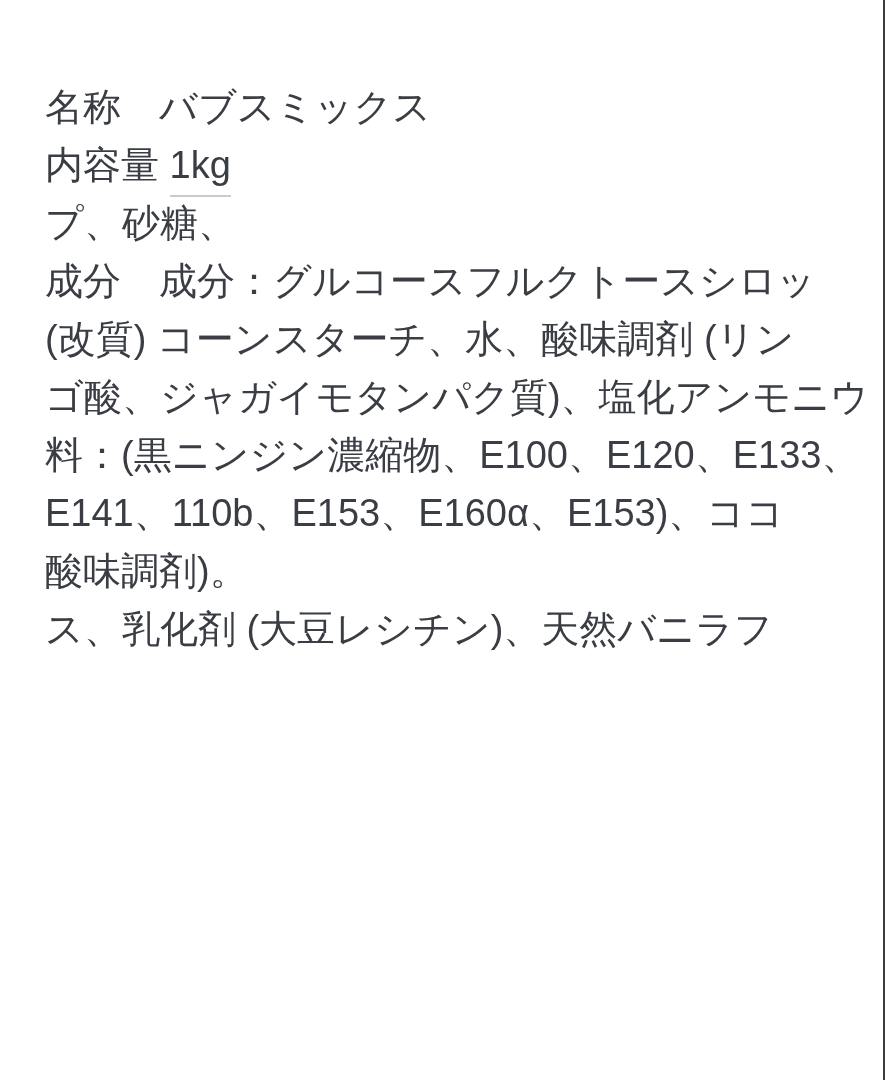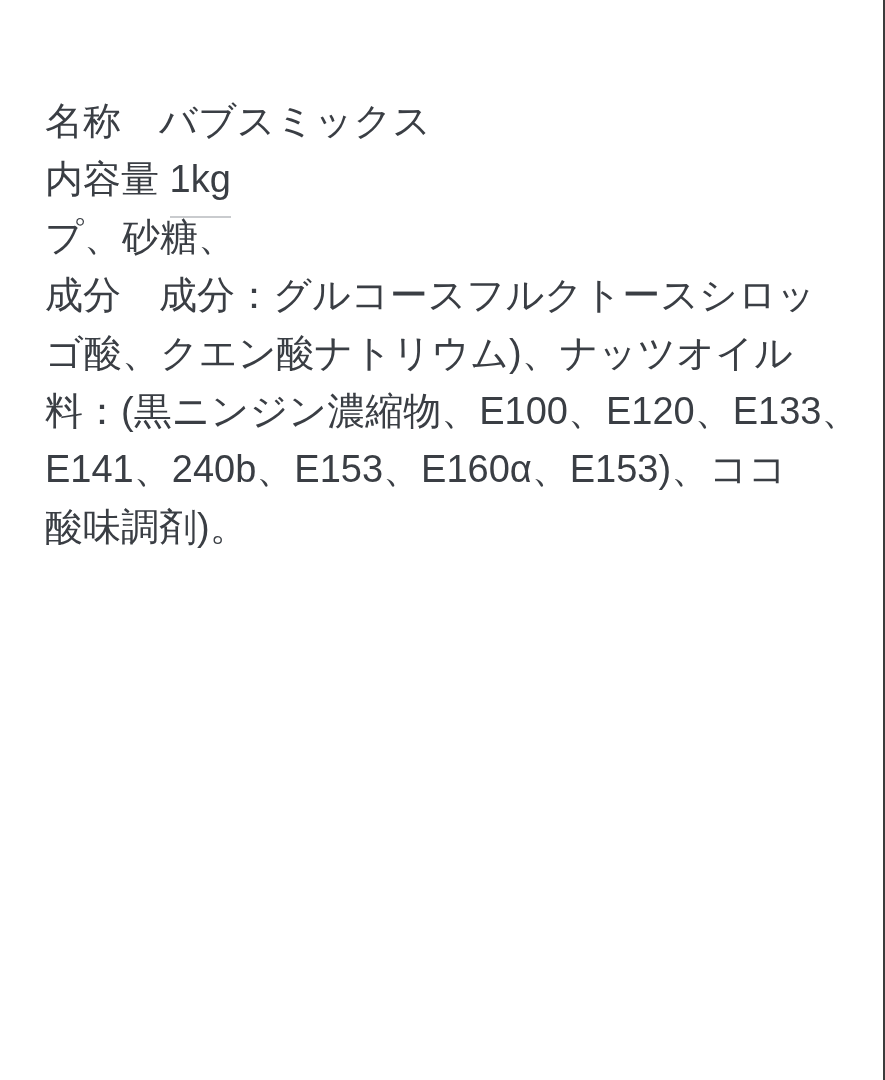--- a/index.html
+++ b/index.html
@@ -23,46 +23,48 @@
     position: absolute;
     top: 0;
     right: 0;
     width: 2px;
     height: 100%;
     background: var(--edge, #3c3c3c);
   }
   .content {
     position: absolute;
     left: 45px;
-    top: 92px;
+    top: 78px;
     right: 42px;
   }
   .line {
     font-size: 38px;
     line-height: 58px;
     color: var(--text, #3a3e44);
     white-space: pre;
     letter-spacing: 0px;
   }
   .seg {
     white-space: pre;
   }
   .seg.underlined {
     border-bottom: 2px solid var(--underline, #c9cbce);
-    padding-bottom: 16px;
+    padding-bottom: 9px;
   }
 </style>
 </head>
 <body style="--bg: #ffffff; --text: #3a3e44; --underline: #c9cbce; --edge: #3c3c3c;">
 
 <div class="screen">
   <div class="content" id="lines-container">
       <div class="line"><span class="seg">名称　バブスミックス</span></div>
       <div class="line"><span class="seg">内容量 </span><span class="seg underlined">1kg</span></div>
       <div class="line"><span class="seg">プ、砂糖、</span></div>
       <div class="line"><span class="seg">成分　成分：グルコースフルクトースシロッ</span></div>
-      <div class="line"><span class="seg">ゴ酸、クエン酸ナトリウム)、ナッツオイル</span></div>
+      <div class="line"><span class="seg">(改質) コーンスターチ、水、酸味調剤 (リン</span></div>
+      <div class="line"><span class="seg">ゴ酸、ジャガイモタンパク質)、塩化アンモニウ</span></div>
       <div class="line"><span class="seg">料：(黒ニンジン濃縮物、E100、E120、E133、</span></div>
-      <div class="line"><span class="seg">E141、240b、E153、E160α、E153)、ココ</span></div>
+      <div class="line"><span class="seg">E141、110b、E153、E160α、E153)、ココ</span></div>
       <div class="line"><span class="seg">酸味調剤)。</span></div>
+      <div class="line"><span class="seg">ス、乳化剤 (大豆レシチン)、天然バニラフ</span></div>
     </div>
   <div class="right-edge-line"></div>
 </div>
 
 </body></html>

